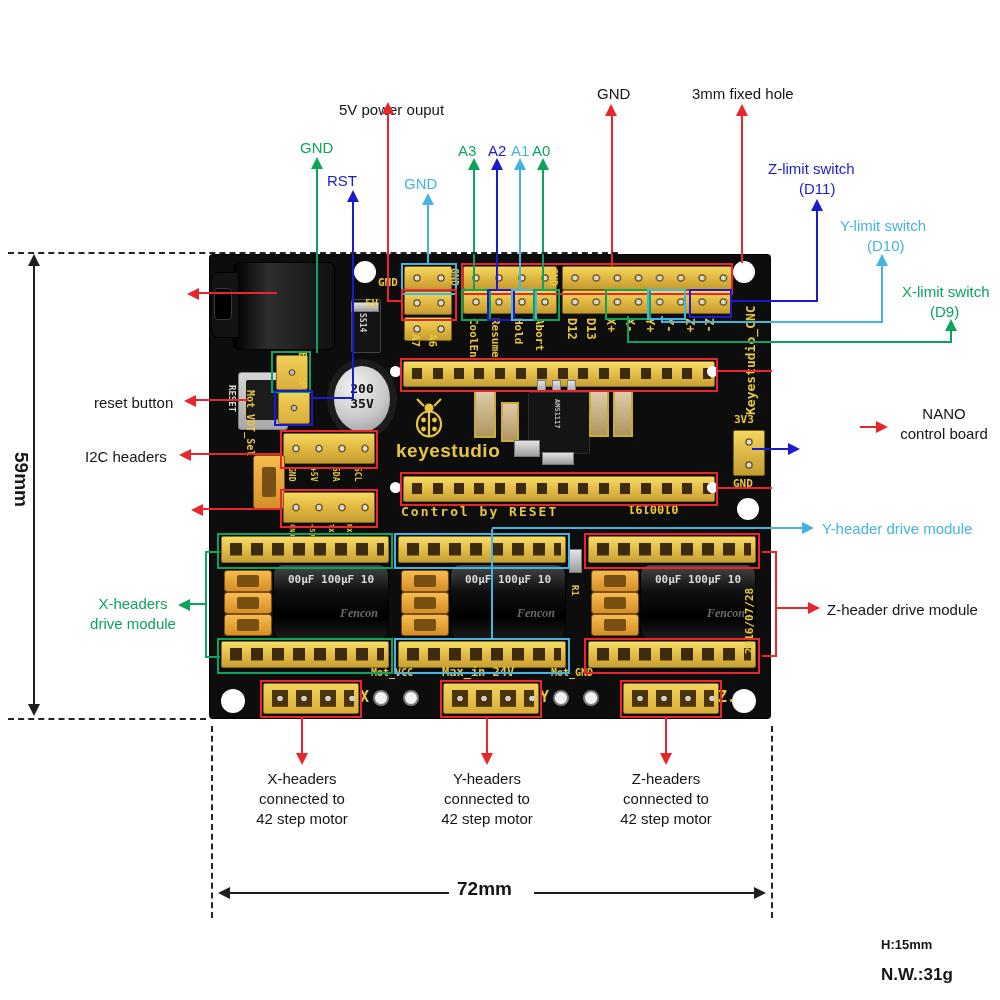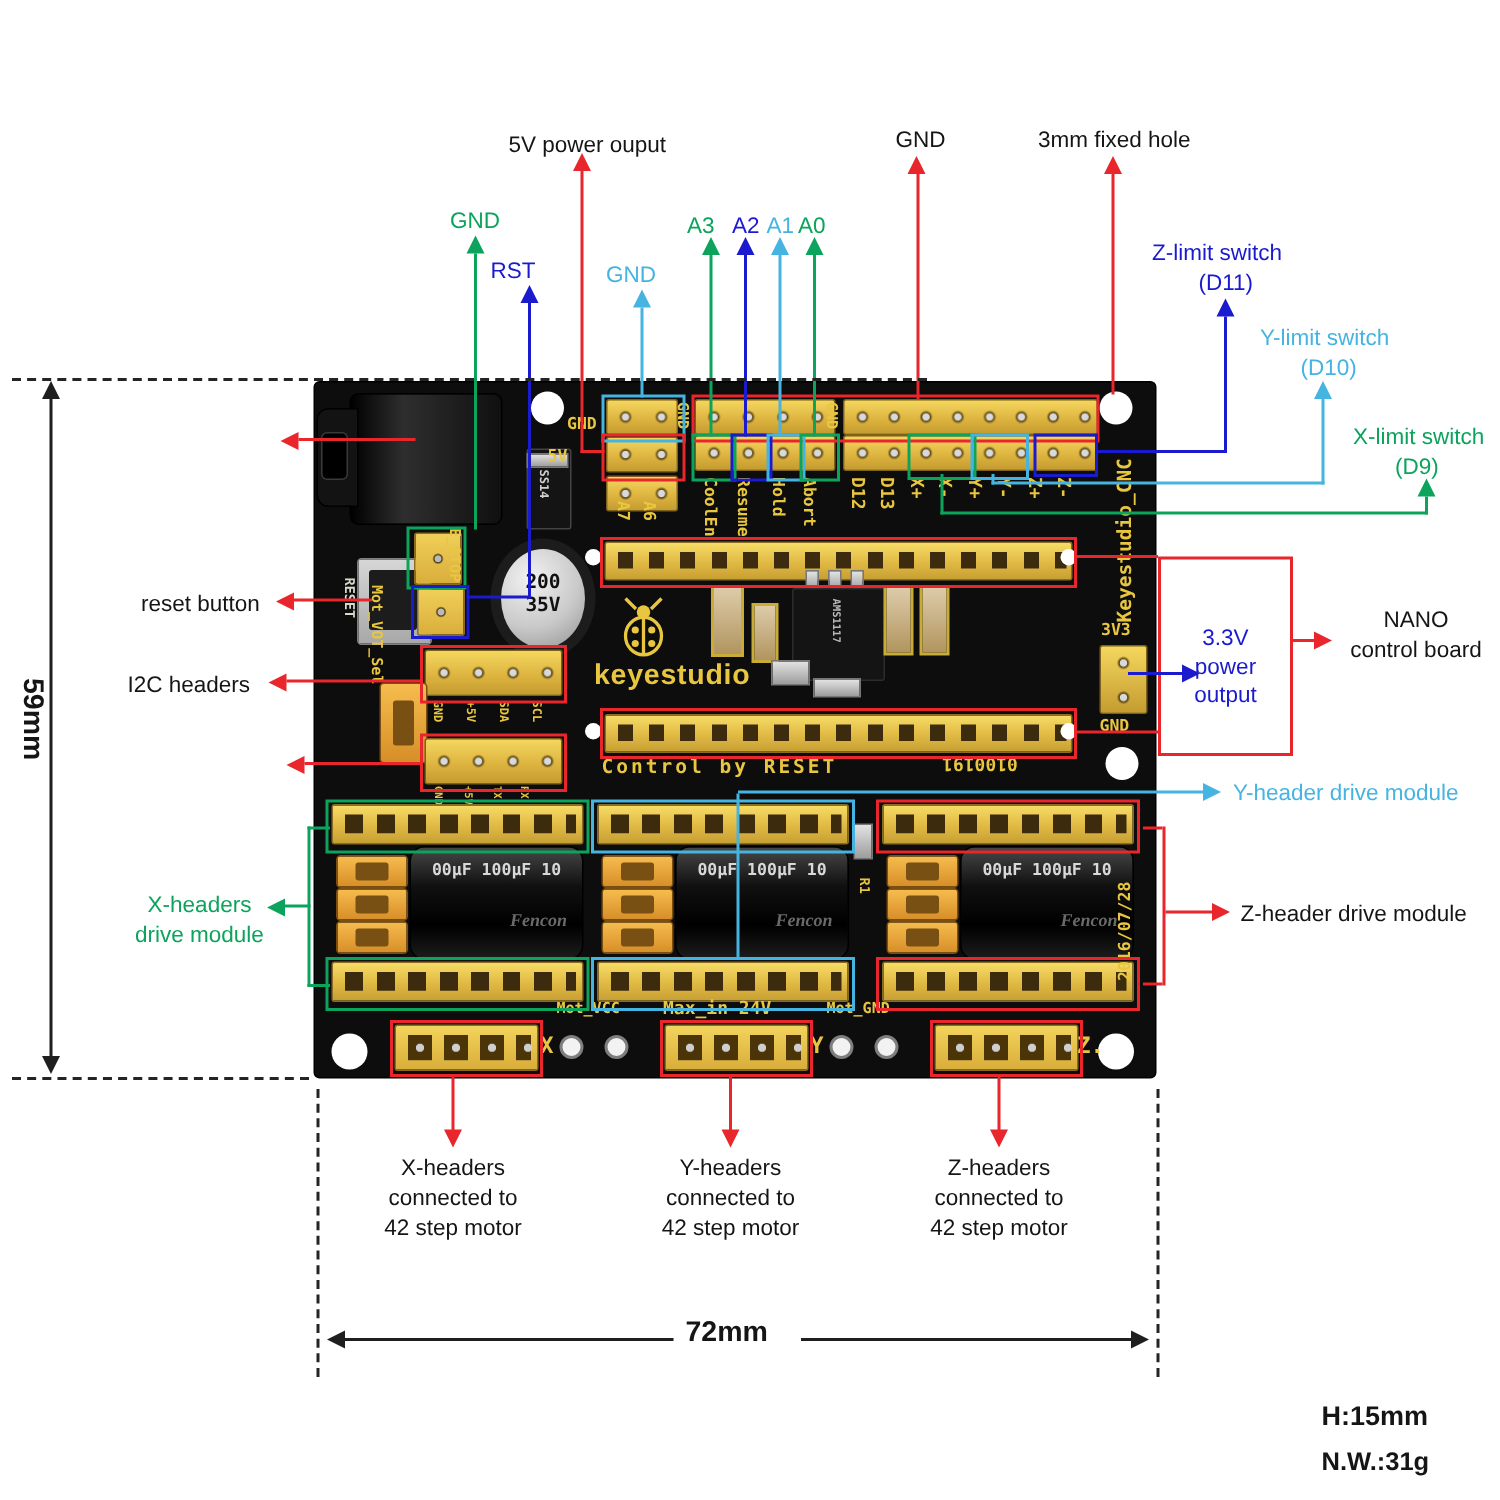--- a/index.html
+++ b/index.html
@@ -249,21 +249,21 @@
   <i class="bx c-green" style="left:217px;top:533px;width:172px;height:32px"></i>
   <i class="bx c-green" style="left:217px;top:638px;width:172px;height:32px"></i>
   <i class="bx c-cyan" style="left:394px;top:533px;width:172px;height:32px"></i>
   <i class="bx c-cyan" style="left:394px;top:638px;width:172px;height:32px"></i>
   <i class="bx c-red" style="left:584px;top:533px;width:172px;height:32px"></i>
   <i class="bx c-red" style="left:584px;top:638px;width:172px;height:32px"></i>
   <i class="bx c-red" style="left:260px;top:680px;width:98px;height:34px"></i>
   <i class="bx c-red" style="left:440px;top:680px;width:98px;height:34px"></i>
   <i class="bx c-red" style="left:620px;top:680px;width:98px;height:34px"></i>
 
-  <div class="lbl" style="left:339px;top:87px">5V power ouput</div>
+  <div class="lbl" style="left:339px;top:100px">5V power ouput</div>
   <i class="ah up c-red" style="left:382px;top:102px"></i>
   <i class="ln c-red" style="left:387px;top:114px;width:2px;height:188px"></i>
   <i class="ln c-red" style="left:387px;top:300px;width:16px;height:2px"></i>
 
   <div class="lbl" style="left:597px;top:84px">GND</div>
   <i class="ah up c-red" style="left:605px;top:104px"></i>
   <i class="ln c-red" style="left:611px;top:116px;width:2px;height:150px"></i>
 
   <div class="lbl" style="left:692px;top:84px">3mm fixed hole</div>
   <i class="ah up c-red" style="left:736px;top:104px"></i>
@@ -341,25 +341,20 @@
 
   <i class="dash-h" style="left:8px;top:252px;width:610px"></i>
   <i class="dash-h" style="left:8px;top:718px;width:198px"></i>
   <i class="ah up c-black" style="left:28px;top:254px"></i>
   <i class="ah down c-black" style="left:28px;top:704px"></i>
   <i class="ln c-black" style="left:33px;top:264px;width:2px;height:442px"></i>
   <div class="lbl b big vdown" style="left:12px;top:452px;height:70px">59mm</div>
 
   <i class="ln c-red" style="left:718px;top:370px;width:54px;height:2px"></i>
   <i class="ln c-red" style="left:718px;top:487px;width:54px;height:2px"></i>
-  <div class="bx c-red" style="left:772px;top:371px;width:86px;height:115px;display:flex;flex-direction:column;justify-content:center;align-items:center;padding-top:14px;box-sizing:content-box">
-    <div class="lbl c-blue" style="position:static">3.3V</div>
-    <div class="lbl c-blue" style="position:static">power</div>
-    <div class="lbl c-blue" style="position:static">output</div>
-  </div>
   <i class="ln c-blue" style="left:752px;top:448px;width:36px;height:2px"></i>
   <i class="ah right c-blue" style="left:788px;top:443px"></i>
   <i class="ln c-red" style="left:860px;top:426px;width:16px;height:2px"></i>
   <i class="ah right c-red" style="left:876px;top:421px"></i>
   <div class="lblc" style="left:879px;top:404px;width:130px">
     <div>NANO</div>
     <div>control board</div>
   </div>
 
   <div class="lbl c-cyan" style="left:822px;top:519px">Y-header drive module</div>
@@ -398,16 +393,16 @@
   </div>
 
   <i class="dash-v" style="left:211px;top:726px;height:192px"></i>
   <i class="dash-v" style="left:771px;top:726px;height:192px"></i>
   <i class="ah left c-black" style="left:218px;top:887px"></i>
   <i class="ln c-black" style="left:229px;top:892px;width:220px;height:2px"></i>
   <div class="lbl b big" style="left:457px;top:879px">72mm</div>
   <i class="ln c-black" style="left:534px;top:892px;width:221px;height:2px"></i>
   <i class="ah right c-black" style="left:754px;top:887px"></i>
 
-  <div class="lbl b" style="left:881px;top:935px;font-size:18px">H:15mm</div>
+  <div class="lbl b" style="left:881px;top:935px;font-size:13px">H:15mm</div>
   <div class="lbl b" style="left:881px;top:965px;font-size:17px">N.W.:31g</div>
 
 </div>
 
 </body></html>

